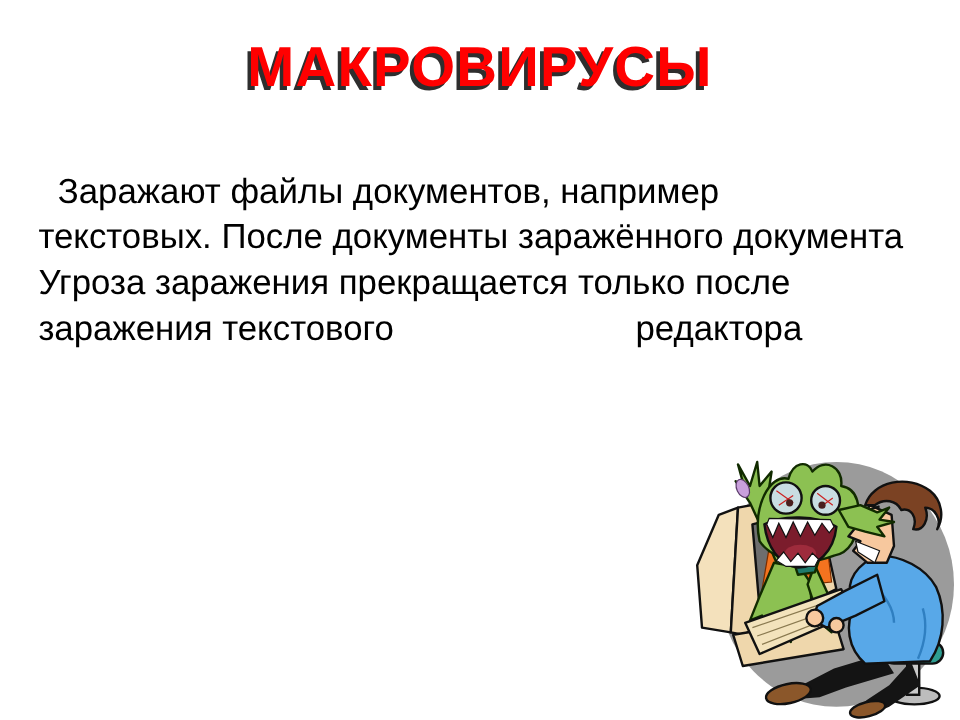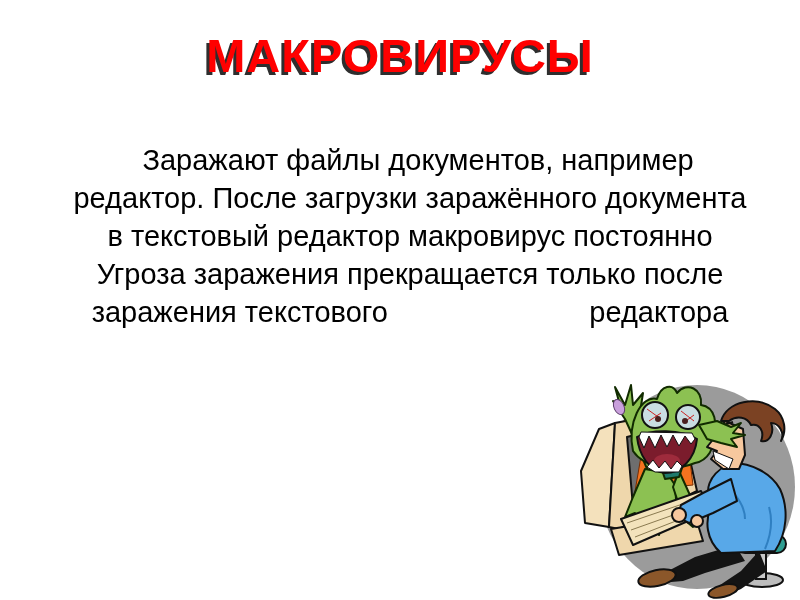--- a/index.html
+++ b/index.html
@@ -23,39 +23,38 @@
     text-shadow: -3px 3px 0 #2e2e2e;
   }
   .body-text {
     position: absolute;
     left: 32px; top: 141px;
     width: 756px;
     font-size: 29px;
     line-height: 38px;
     color: #000000;
   }
-  .line { white-space: pre-wrap; text-align: center; }
+  .line { white-space: pre-wrap; }
   .illustration {
     position: absolute;
     left: 575px; top: 375px;
     width: 225px; height: 225px;
     z-index: 5;
   }
 </style>
 </head>
 <body>
 
 <div class="slide">
 
   <h1 class="title">МАКРОВИРУСЫ</h1>
 
   <div class="body-text">
       <div class="line">  Заражают файлы документов, например</div>
-      <div class="line">редактор. После загрузки заражённого документа</div>
-      <div class="line">в текстовый редактор макровирус постоянно</div>
+      <div class="line">текстовых. После документы заражённого документа</div>
       <div class="line">Угроза заражения прекращается только после</div>
       <div class="line">заражения текстового                         редактора</div>
     </div>
 
   <svg class="illustration" viewBox="0 0 225 225" xmlns="http://www.w3.org/2000/svg">
 
     <ellipse cx="122" cy="112" rx="98" ry="102" fill="#9B9B9B"></ellipse>
 
     <g stroke="#111111" stroke-width="2" stroke-linejoin="round">
       <polygon points="6,96 24,54 40,48 34,152 10,148" fill="#F4E1BC"></polygon>

